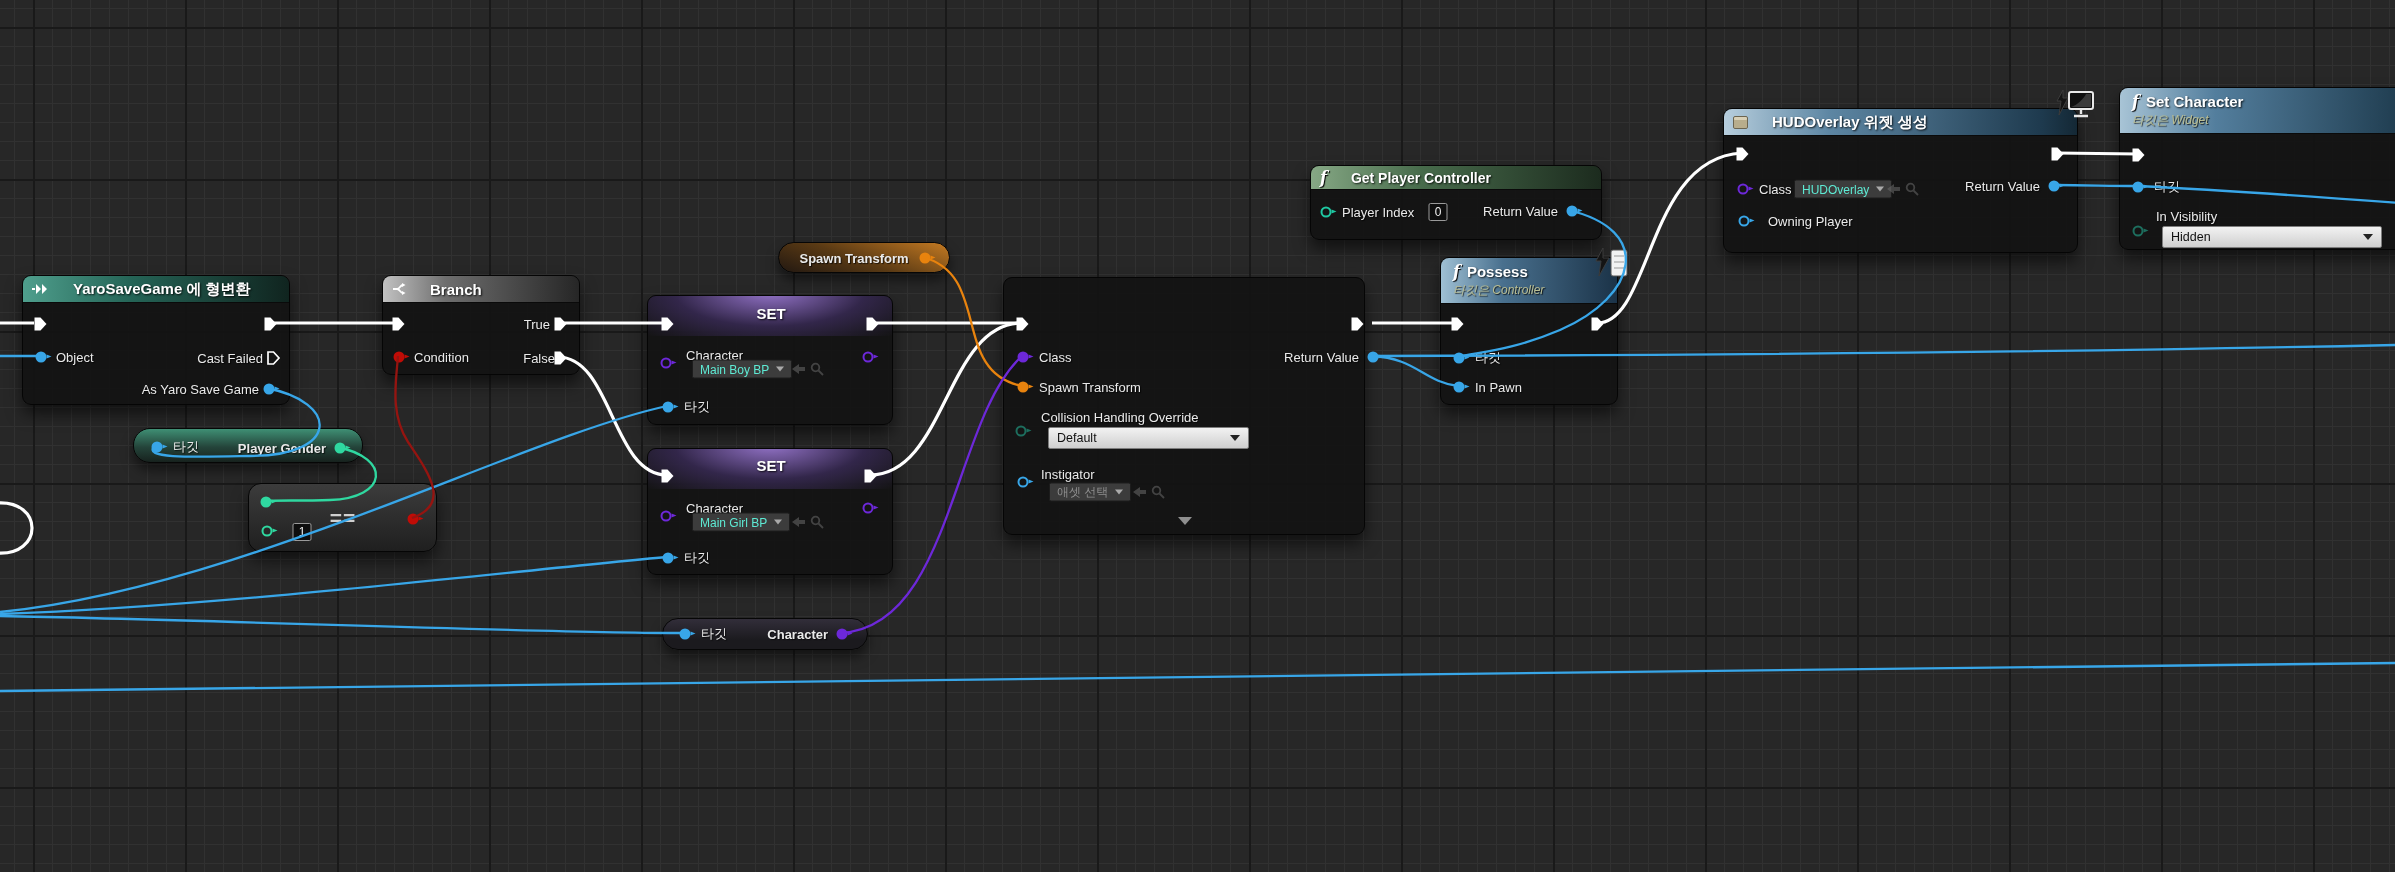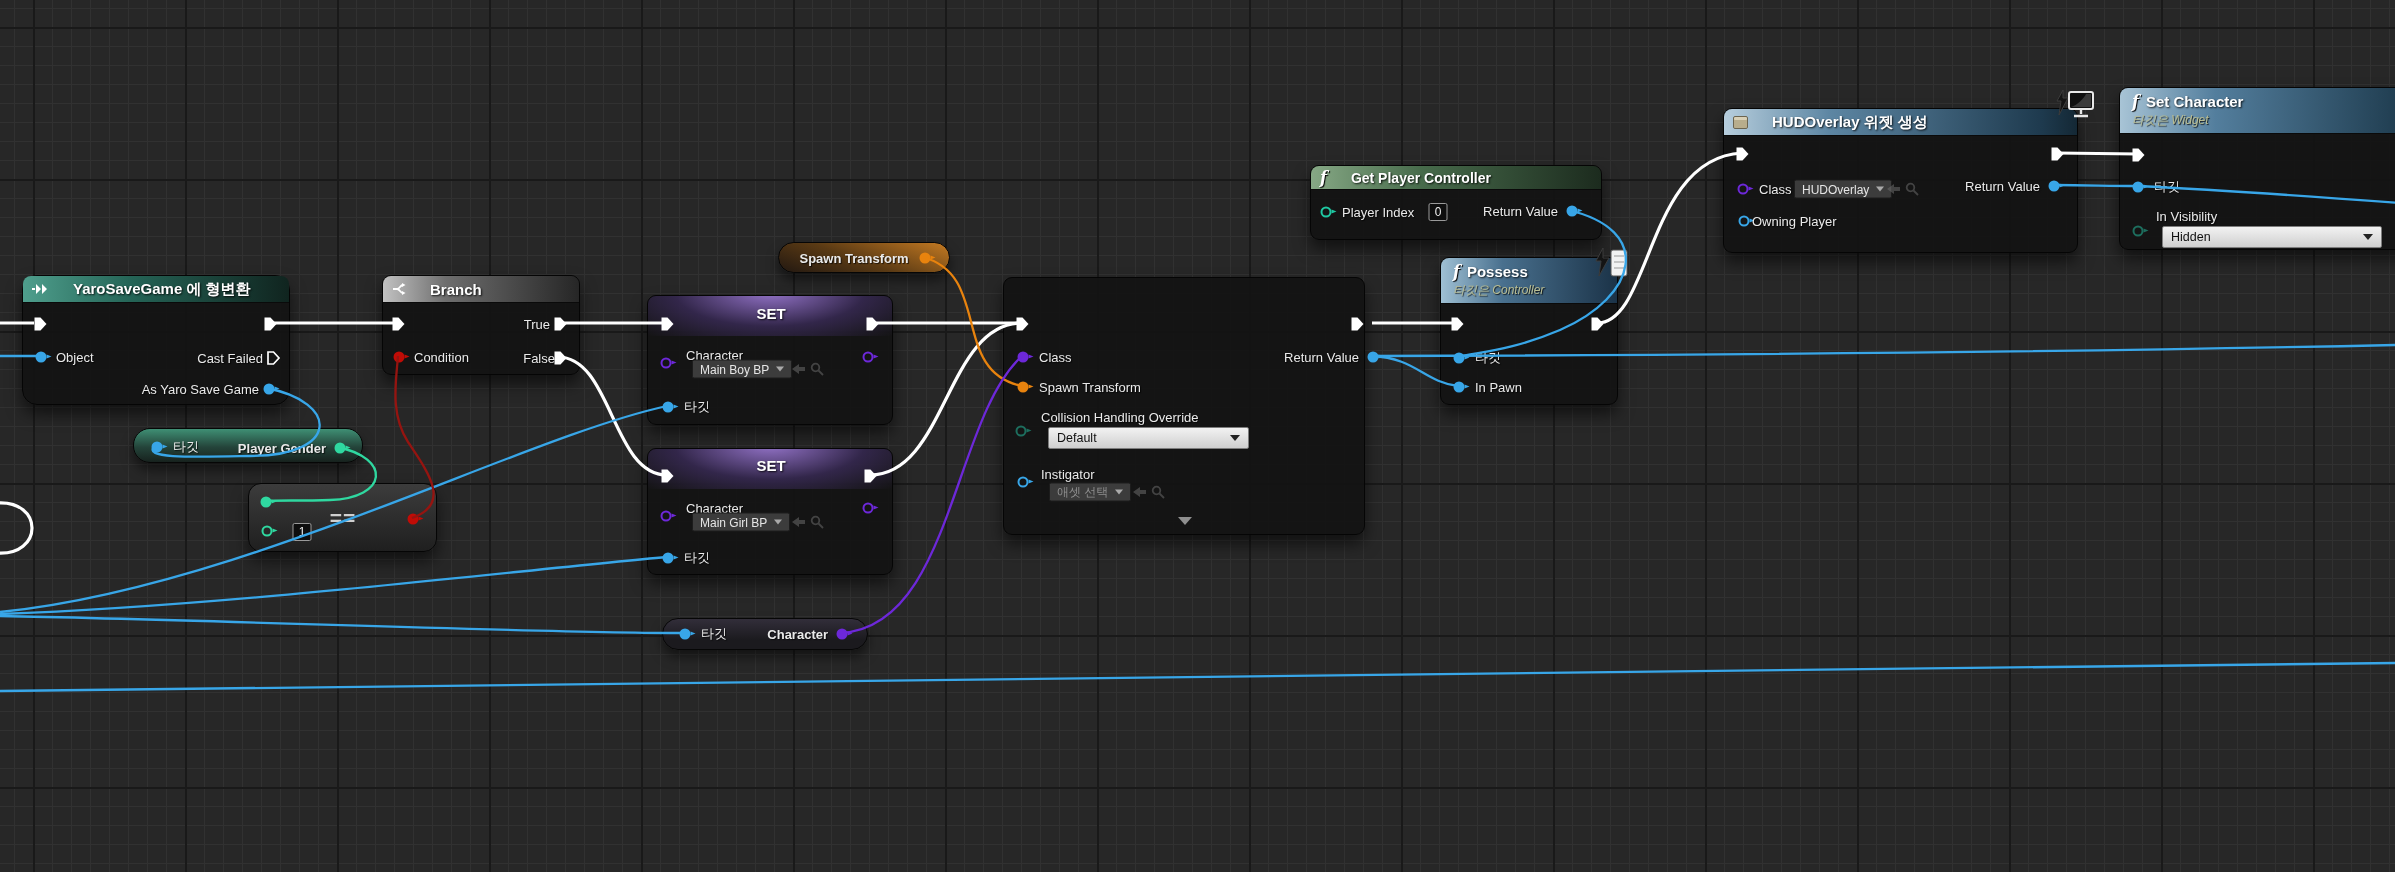--- a/index.html
+++ b/index.html
@@ -23,40 +23,40 @@
   .al{position:absolute;transform:translate(0,-50%);white-space:nowrap;}
   .ar{position:absolute;transform:translate(-100%,-50%);white-space:nowrap;}
   .lbl{font-size:13px;color:#eaeaea;text-shadow:1px 1px 1px rgba(0,0,0,.7);}
   .pd{width:11px;height:11px;border-radius:50%;background:var(--c);}
   .pd::after{content:"";position:absolute;left:11px;top:3px;border-left:5px solid var(--c);
     border-top:2.6px solid transparent;border-bottom:2.6px solid transparent;}
   .pd.hollow{background:transparent;border:2.4px solid var(--c);width:11px;height:11px;}
   .pd.hollow::after{left:9px;top:1px;}
   .pe{width:15px;height:15px;}
   .dd{display:inline-flex;align-items:center;gap:7px;background:#3c3c3c;border:1px solid #1c1c1c;
-    border-radius:2px;color:#e5e5e5;font-size:12px;padding:1px 7px;height:19px;}
+    border-radius:2px;color:#5eead4;font-size:12px;padding:1px 7px;height:19px;}
   .dd .car{width:0;height:0;border-left:4px solid transparent;border-right:4px solid transparent;border-top:5px solid #aaa;}
   .sel{display:flex;align-items:center;justify-content:space-between;background:linear-gradient(#f2f2f2,#cfcfcf);
     border:1px solid #7d7d7d;border-radius:2px;color:#101010;font-size:12.5px;padding:0 8px;}
   .sel .car{width:0;height:0;border-left:5px solid transparent;border-right:5px solid transparent;border-top:6px solid #222;}
   .vb{display:inline-flex;align-items:center;justify-content:center;background:#0e0e0e;border:1px solid #9a9a9a;
     border-radius:2px;color:#efefef;font-size:12px;width:19px;height:18px;}
   .pill{position:absolute;border:1px solid #060606;border-radius:17px;box-shadow:0 7px 12px rgba(0,0,0,.5);z-index:2;}
   .fi{font-family:"DejaVu Serif","Liberation Serif",serif;font-style:italic;font-weight:bold;color:#fff;font-size:16px;
     text-shadow:1px 1px 1px #000;}
   .wires{position:absolute;left:0;top:0;z-index:3;pointer-events:none;}
   .icondim{opacity:.55;}
   .expander{width:0;height:0;border-left:7px solid transparent;border-right:7px solid transparent;border-top:8px solid #8f8f8f;}
 </style>
 </head>
 <body>
 
 <div class="canvas">
 
-  <div class="node" style="left:22px;top:275px;width:268px;height:130px;border-radius:15px;">
+  <div class="node" style="left:22px;top:275px;width:268px;height:130px;">
     <div class="hd" style="background:linear-gradient(90deg,#4f9f8d 0%,#256557 40%,#10241f 100%);">
       <svg width="17" height="10" viewBox="0 0 17 10">
           <path d="M0,4 h3 v2 h-3 z M4,0 l5,5 -5,5 z M10,0 l5,5 -5,5 z" fill="#fff"></path>
         </svg>
       <span class="t">YaroSaveGame 에 형변환</span>
     </div>
     <span class="pe abs" style="left:18px;top:48px;"><svg width="15" height="15">
           <path d="M1,1 h6 l6,6.5 -6,6.5 h-6 z" fill="#fff"></path>
         </svg></span>
     <span class="pe abs" style="left:248px;top:48px;"><svg width="15" height="15">
@@ -274,21 +274,21 @@
         <span class="car"></span>
     </div>
     <svg class="al icondim" style="left:162px;top:80px;" width="15" height="12">
         <path d="M8,1 L1,6 L8,11 V8 H14 V4 H8 Z" fill="#6a6a6a"></path>
       </svg>
     <svg class="al icondim" style="left:181px;top:80px;" width="14" height="14">
         <circle cx="5.5" cy="5.5" r="3.8" stroke="#6a6a6a" stroke-width="1.8" fill="none"></circle>
         <path d="M8.5,8.5 L13,13" stroke="#6a6a6a" stroke-width="1.8"></path>
       </svg>
     <span class="pd hollow abs" style="left:20px;top:112px;--c:#38a6e8"></span>
-    <span class="lbl al" style="left:28px;top:112px;text-align:right;">Owning Player</span>
+    <span class="lbl al" style="left:44px;top:112px;text-align:right;">Owning Player</span>
     <span class="lbl ar" style="left:316px;top:77px;">Return Value</span>
     <span class="pd abs" style="left:330px;top:77px;--c:#38a6e8"></span>
   </div>
 
   <div class="node" style="left:2119px;top:87px;width:300px;height:163px;">
     <div class="hd hd2" style="background:linear-gradient(90deg,#a8c4d6 0%,#537e9d 32%,#1b3749 100%);">
       <span style="display:flex;align-items:center;gap:7px;">
           <span class="fi">f</span>
       <span class="t">Set Character</span>
         </span>

